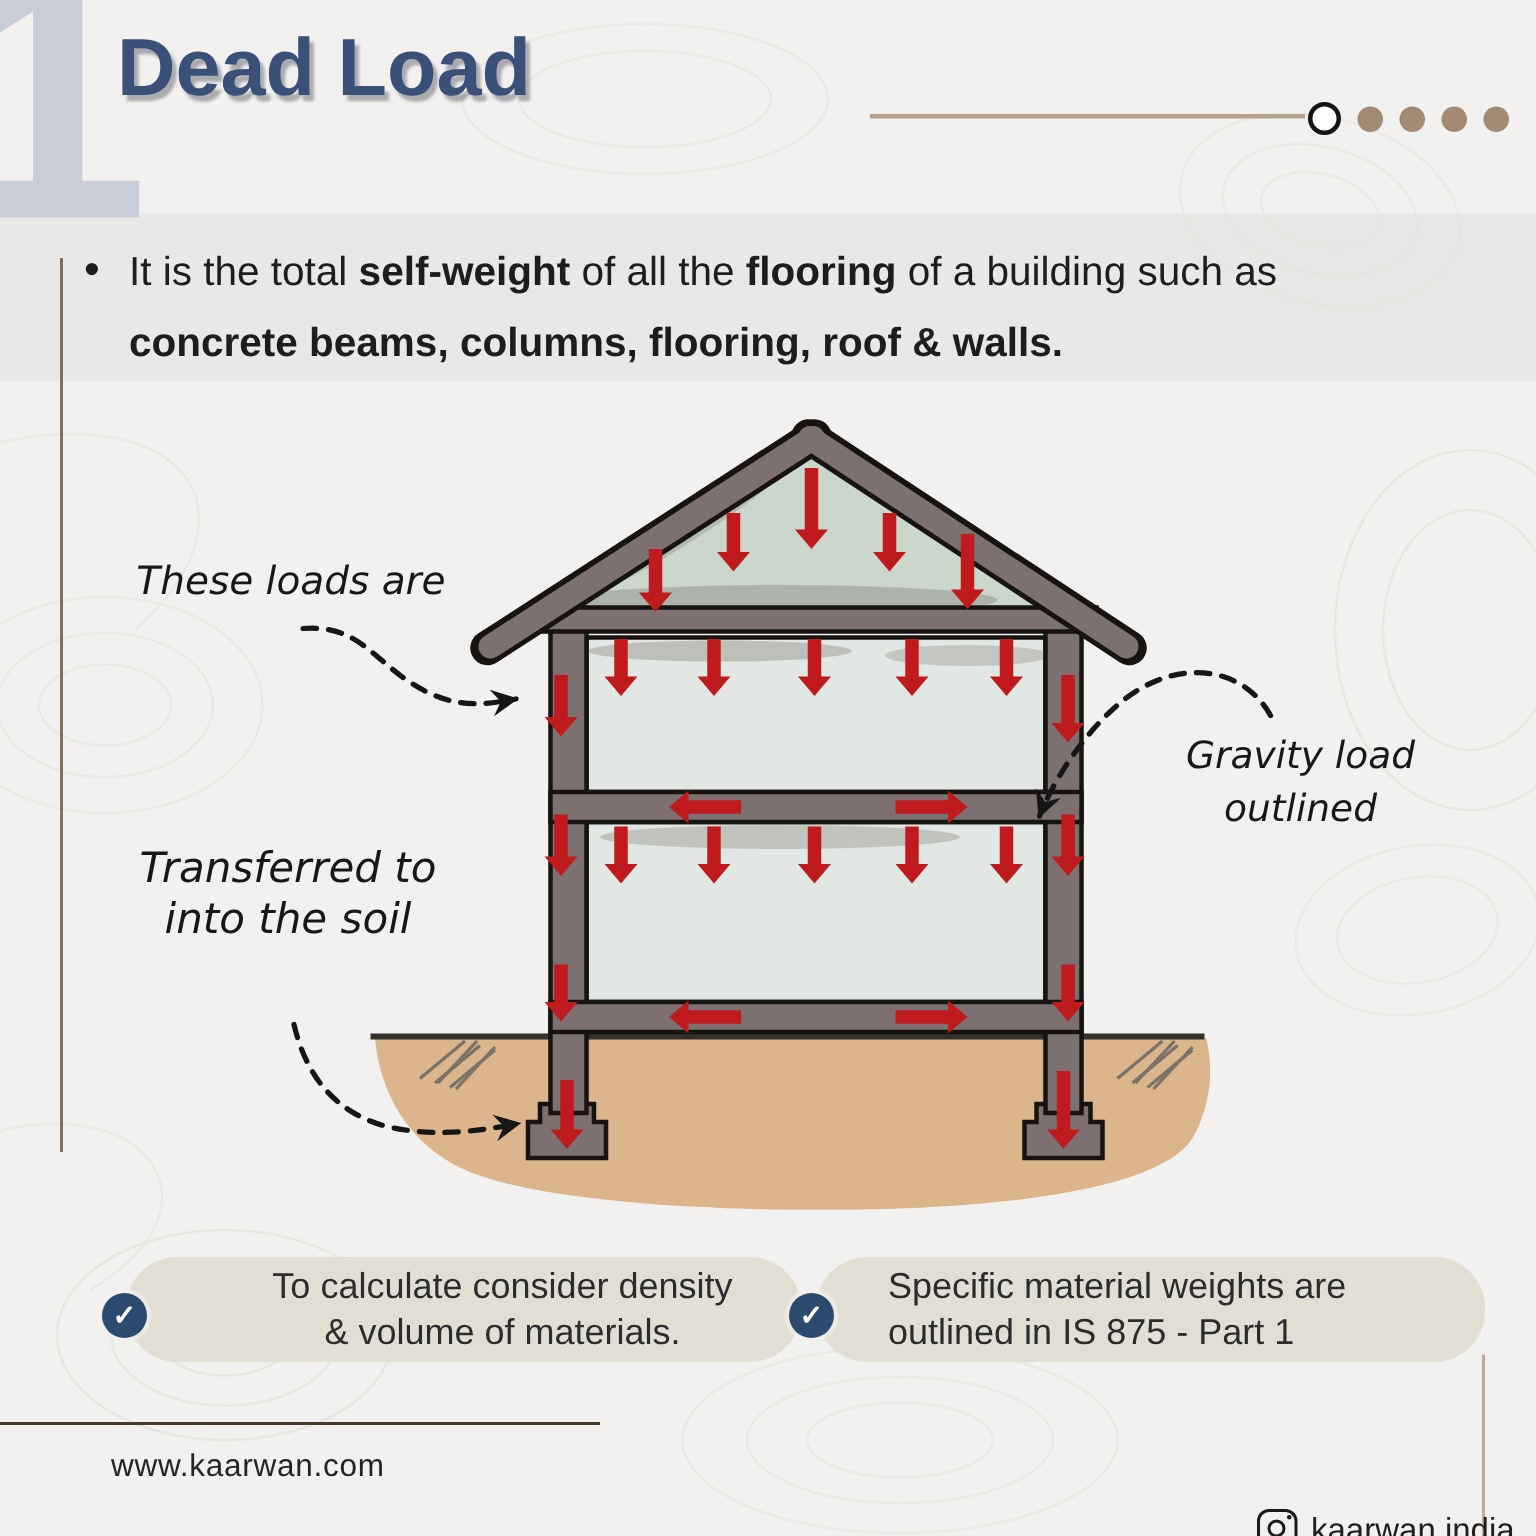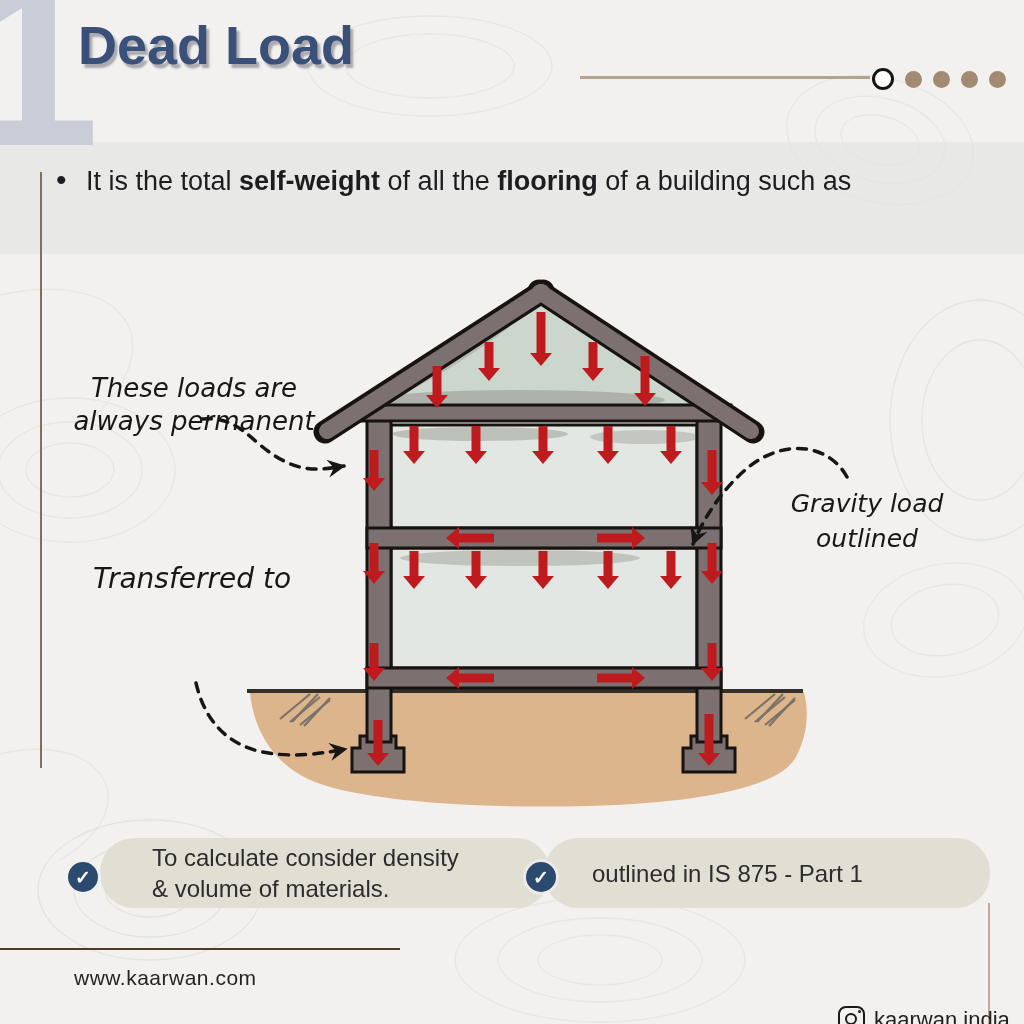--- a/index.html
+++ b/index.html
@@ -40,21 +40,21 @@
   }
   .ann-permanent{left:52px;top:336px;width:284px;font-size:26px;line-height:33px;margin-top:36px;}
   .ann-gravity{left:750px;top:486px;width:234px;font-size:25px;line-height:35px;}
   .ann-foundation{left:64px;top:562px;width:256px;font-size:28px;line-height:34px;}
   
   .pill{
     height:70px;border-radius:34px;background:rgba(223,220,209,.92);z-index:5;
     display:flex;flex-direction:column;justify-content:center;
     font-size:24px;line-height:31px;color:#2c2c2c;
   }
-  .pill-left{left:100px;top:838px;width:398px;padding-left:52px;}
+  .pill-left{left:84px;top:838px;width:398px;padding-left:52px;align-items:center;}
   .pill-right{left:544px;top:838px;width:398px;padding-left:48px;}
   .check-circle{
     width:30px;height:30px;border-radius:50%;background:var(--check-navy,#2c4a70);
     color:#fff;font-size:19px;font-weight:700;display:flex;align-items:center;justify-content:center;
     z-index:6;box-shadow:0 0 0 3px rgba(242,241,239,.6);
   }
   .check-left{left:68px;top:862px;}
   .check-right{left:526px;top:862px;}
   
   .footer-line{left:0;top:948px;width:400px;height:2px;background:#4c3a2b;z-index:5;}
@@ -106,20 +106,21 @@
     <span class="p-dot"></span>
     <span class="p-dot"></span>
     <span class="p-dot"></span>
   </div>
 
 <div class="abs accent-vline"></div>
 <div class="abs definition">
   <div class="bullet">•</div>
   <div>
     <div><span>It is the total </span><b>self-weight</b><span> of all the </span><b>flooring</b><span> of a building  such as</span></div>
+    <div><b>concrete beams, columns, flooring, roof &amp; walls.</b></div>
   </div>
 </div>
 
 <svg class="abs diagram-svg" width="1024" height="1024" viewBox="0 0 1024 1024">
   <defs>
     <marker id="ah" viewBox="0 0 12 12" refX="10.5" refY="6" markerWidth="5.6" markerHeight="5.6" orient="auto-start-reverse">
       <path d="M0.5 0.5 L11.5 6 L0.5 11.5 L4.2 6 Z" fill="#161616"></path>
     </marker>
   </defs>
 
@@ -228,36 +229,37 @@
 
   <g fill="none" stroke="#161616" stroke-width="3.5" stroke-linecap="round" stroke-dasharray="9 8">
     <path d="M 202 419 C 242 416 250 444 284 461 C 308 473 326 469 344 466" marker-end="url(#ah)"></path>
     <path d="M 847 477 C 830 446 788 437 750 466 C 723 487 702 521 693 544" marker-end="url(#ah)"></path>
     <path d="M 196 683 C 203 713 220 741 258 751 C 292 759 324 753 346 749" marker-end="url(#ah)"></path>
   </g>
 </svg>
 
 <div class="abs hand ann-permanent">
   <div>These loads are</div>
-  <div>always permanent</div>
 </div>
 <div class="abs hand ann-gravity">
   <div>Gravity load</div>
   <div>outlined</div>
 </div>
 <div class="abs hand ann-foundation">
   <div>Transferred to</div>
+  <div>into the soil</div>
 </div>
 
 <div class="abs pill pill-left">
   <div>To calculate consider density</div>
   <div>&amp; volume of materials.</div>
 </div>
 <div class="abs check-circle check-left">✓</div>
 <div class="abs pill pill-right">
+  <div>Specific material weights are</div>
   <div>outlined in IS 875 - Part 1</div>
 </div>
 <div class="abs check-circle check-right">✓</div>
 
 <div class="abs footer-line"></div>
 <div class="abs site">www.kaarwan.com</div>
 <div class="abs ig-wrap">
   <span class="ig-icon">
       <span class="lens"></span>
       <span class="dot"></span>

